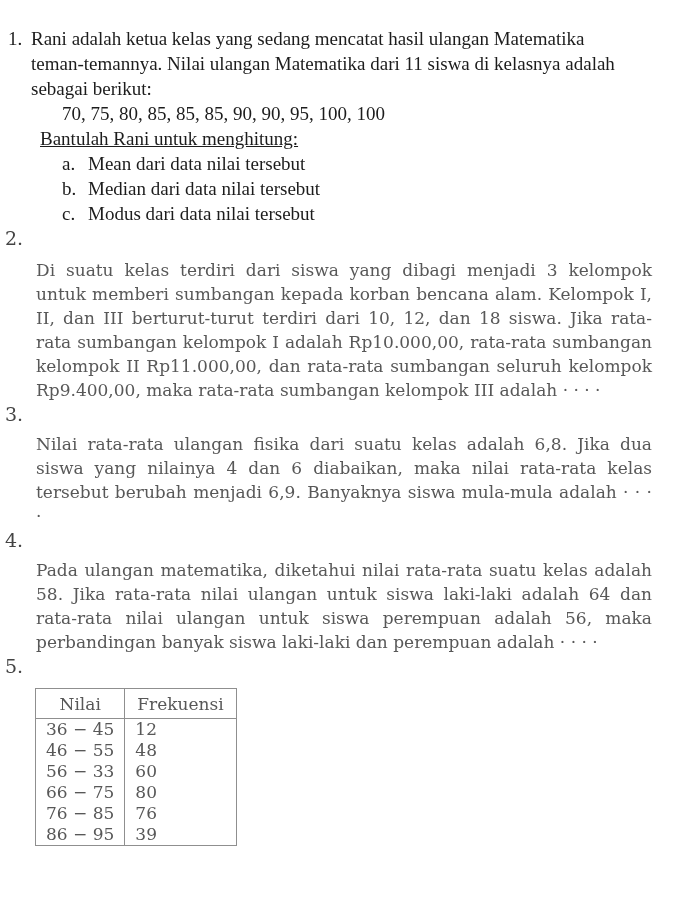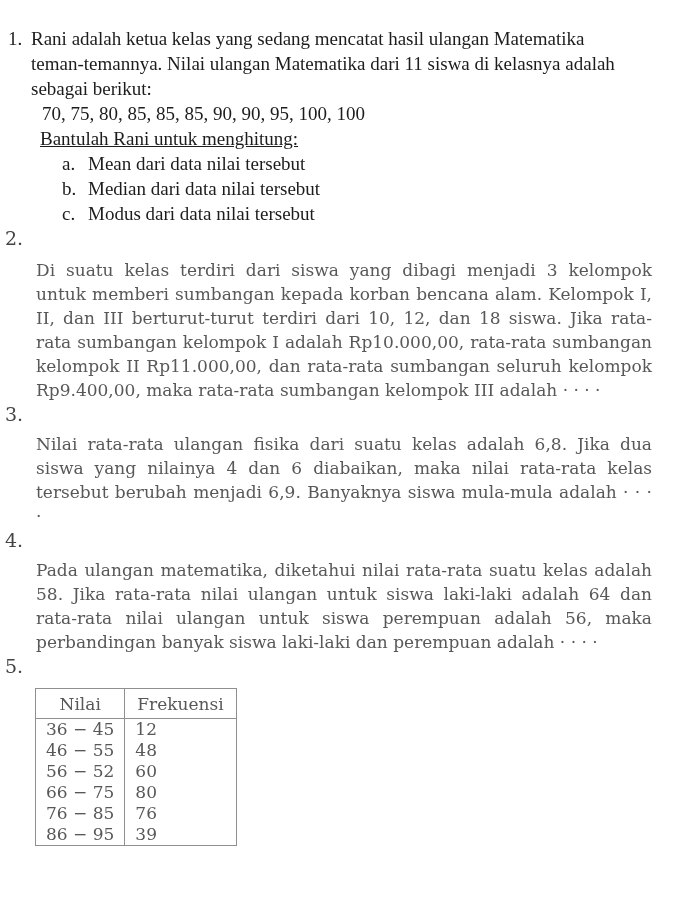--- a/index.html
+++ b/index.html
@@ -23,21 +23,21 @@
     line-height: 25px;
     color: #1c1c1c;
   }
   .q1-row { display: flex; }
   .q1-num {
     flex: 0 0 auto;
     margin-left: 8px;
     width: 23px;
   }
   .q1-text { width: 585px; }
-  .q1-values { margin-left: 42px; font-family: Liberation Serif, serif; }
+  .q1-values { margin-left: 62px; font-family: Liberation Serif, serif; }
   .q1-intro { margin-left: 40px; text-decoration: underline; }
   .q1-item { display: flex; margin-left: 62px; }
   .q1-item-label { flex: 0 0 auto; width: 26px; }
 
   
   .qnum {
     margin-left: 5px;
     font-size: 19px;
     line-height: 24px;
     color: #444444;
@@ -137,21 +137,21 @@
       <tbody>
         <tr>
           <td>36 − 45</td>
           <td>12</td>
         </tr>
         <tr>
           <td>46 − 55</td>
           <td>48</td>
         </tr>
         <tr>
-          <td>56 − 52</td>
+          <td>56 − 33</td>
           <td>60</td>
         </tr>
         <tr>
           <td>66 − 75</td>
           <td>80</td>
         </tr>
         <tr>
           <td>76 − 85</td>
           <td>76</td>
         </tr>

